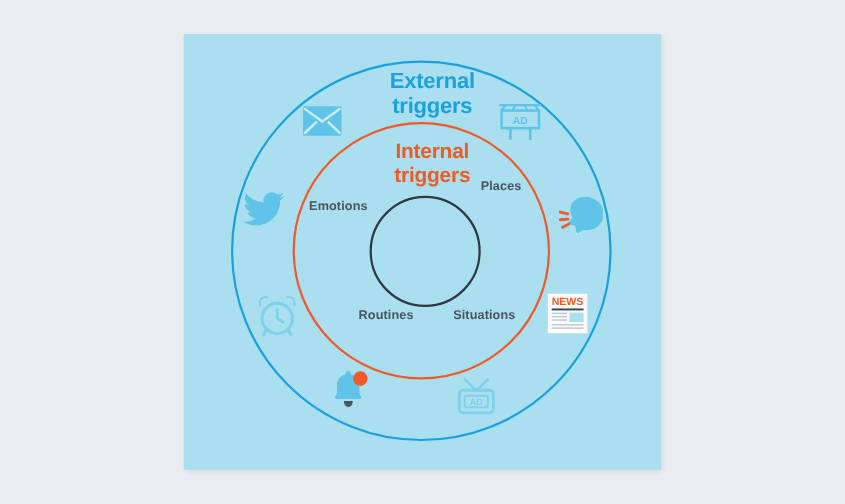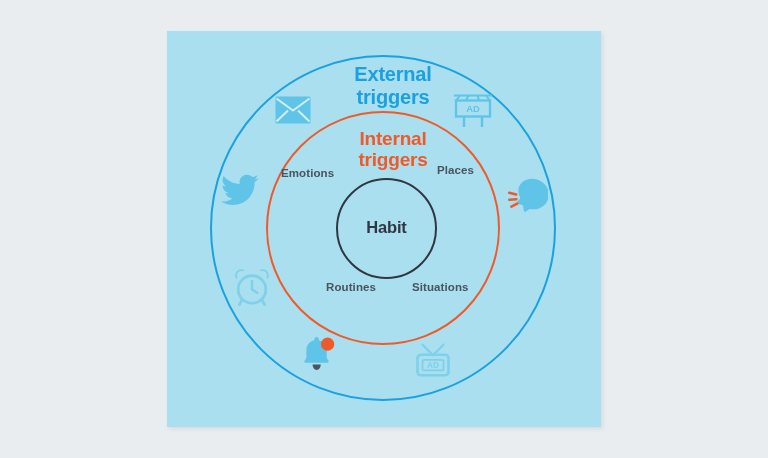--- a/index.html
+++ b/index.html
@@ -120,29 +120,28 @@
     <div class="ring" id="outer-ring" style="left:43px; top:24px;"></div>
     <div class="ring" id="middle-ring" style="left:99px; top:80px;"></div>
     <div class="ring" id="core-ring" style="left:169px; top:147px;"></div>
 
     <div class="ring-title" id="external-title" style="left:166px; top:32px;">External
 triggers</div>
 
     <div class="ring-title" id="internal-title" style="left:166px; top:97px;">Internal
 triggers</div>
 
-    <div class="inner-label" id="label-emotions" style="left:114px; top:136px;">Emotions</div>
+    <div class="inner-label" id="label-emotions" style="left:114px; top:151px;">Emotions</div>
 
     <div class="inner-label" id="label-places" style="left:270px; top:133px;">Places</div>
 
     <div class="inner-label" id="label-routines" style="left:135px; top:250px;">Routines</div>
 
     <div class="inner-label" id="label-situations" style="left:245px; top:250px;">Situations</div>
 
-    <div id="core-label" style="left:169px; top:187px;">Habit</div>
 
     <div class="icon" id="icon-email" style="left:108px; top:65px;">
       <svg width="36" height="28" viewBox="0 0 36 28">
         <rect x="0.5" y="0.5" width="35" height="27" rx="1.5" fill="#5fc4e8"></rect>
         <path d="M1.5 2.5 L18 14.5 L34.5 2.5" fill="none" stroke="#cdeef8" stroke-width="2.1"></path>
         <path d="M1.5 25.5 L13 14.5 M34.5 25.5 L23 14.5" fill="none" stroke="#cdeef8" stroke-width="2.1"></path>
       </svg>
     </div>
 
     <div class="icon" id="icon-billboard" style="left:285px; top:62px;">
@@ -171,20 +170,33 @@
     <div class="icon" id="icon-alarm" style="left:67px; top:237px;">
       <svg width="36" height="38" viewBox="0 0 36 38">
         <path fill="#7fd0ea" d="M7.3 1.2C4 1.2 1.2 4 1.2 7.4c0 1.3.4 2.5 1.1 3.5l1.3-1.3C3.2 8.9 3 8.2 3 7.4 3 5 5 3 7.3 3c.6 0 1.1.1 1.6.3l1.4-1.4c-.9-.4-1.9-.7-3-.7z"></path>
         <path fill="#7fd0ea" d="M28.7 1.2c-1.1 0-2.1.3-3 .7l1.4 1.4c.5-.2 1-.3 1.6-.3 2.4 0 4.3 2 4.3 4.4 0 .8-.2 1.5-.6 2.2l1.3 1.3c.7-1 1.1-2.2 1.1-3.5 0-3.4-2.7-6.2-6.1-6.2z"></path>
         <circle cx="18" cy="21.4" r="13.8" fill="none" stroke="#7fd0ea" stroke-width="2.7"></circle>
         <path d="M18 13 L18 21.4 L23.3 24.8" fill="none" stroke="#7fd0ea" stroke-width="2.5" stroke-linecap="round"></path>
         <path d="M7.6 32.4 L5.4 36.6 M28.4 32.4 L30.6 36.6" fill="none" stroke="#7fd0ea" stroke-width="2.7" stroke-linecap="round"></path>
       </svg>
     </div>
 
+    <div class="icon" id="icon-newspaper" style="left:330px; top:235px;">
+      <svg width="38" height="38" viewBox="0 0 38 38">
+        <rect x="1" y="1" width="36" height="36" fill="#fbfbfb"></rect>
+        <text x="4.5" y="11.6" font-family="Liberation Sans, sans-serif" font-size="9.6" font-weight="bold" fill="#ef5a28">NEWS</text>
+        <rect x="4.5" y="14.4" width="29" height="1.8" fill="#3c4854"></rect>
+        <rect x="4.5" y="18.2" width="14" height="1.4" fill="#c3cbd3"></rect>
+        <rect x="4.5" y="21.2" width="14" height="1.4" fill="#c3cbd3"></rect>
+        <rect x="4.5" y="24.2" width="14" height="1.4" fill="#c3cbd3"></rect>
+        <rect x="20.6" y="18.2" width="12.9" height="8.5" fill="#a9dfee"></rect>
+        <rect x="4.5" y="28.6" width="29" height="1.4" fill="#c3cbd3"></rect>
+        <rect x="4.5" y="31.6" width="29" height="1.4" fill="#c3cbd3"></rect>
+      </svg>
+    </div>
 
     <div class="icon" id="icon-bell" style="left:132px; top:306px;">
       <svg width="36" height="34" viewBox="0 0 36 34">
         <path fill="#5fc4e8" d="M15.4 2.2c0-1.2 1-2.2 2.2-2.2s2.2 1 2.2 2.2v1.1c4.6.9 7.9 4.9 7.9 9.7v6.4c0 1.6.5 2.8 1.6 3.9.9.9.3 2.4-1 2.4H6.8c-1.3 0-1.9-1.5-1-2.4 1.1-1.1 1.6-2.3 1.6-3.9v-6.4c0-4.8 3.3-8.8 7.9-9.7V2.2z"></path>
         <path fill="#4a5560" d="M13.6 27.6h8.1c0 3-1.6 5.4-4 5.4s-4.1-2.4-4.1-5.4z"></path>
         <circle cx="28.6" cy="7.2" r="6.6" fill="#f05a28"></circle>
       </svg>
     </div>
 
     <div class="icon" id="icon-tv" style="left:248px; top:312px;">

